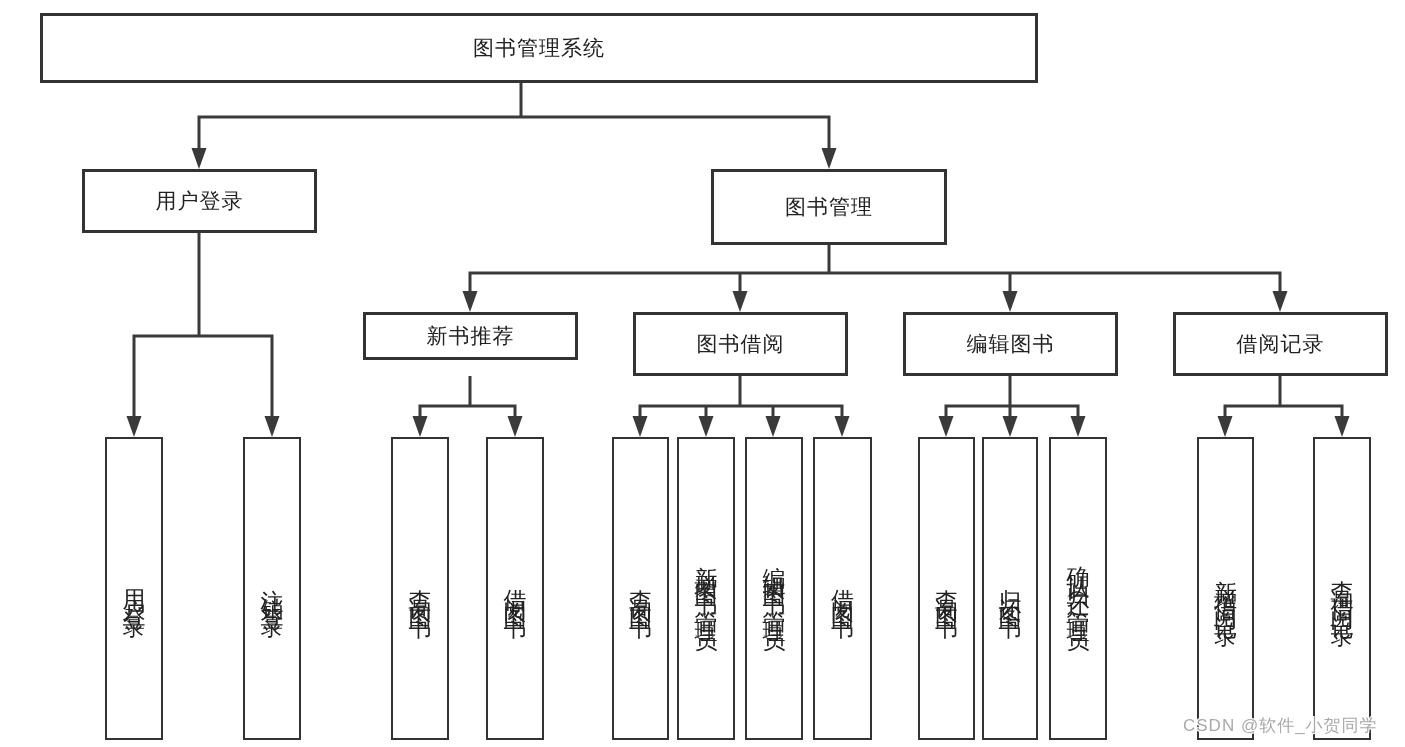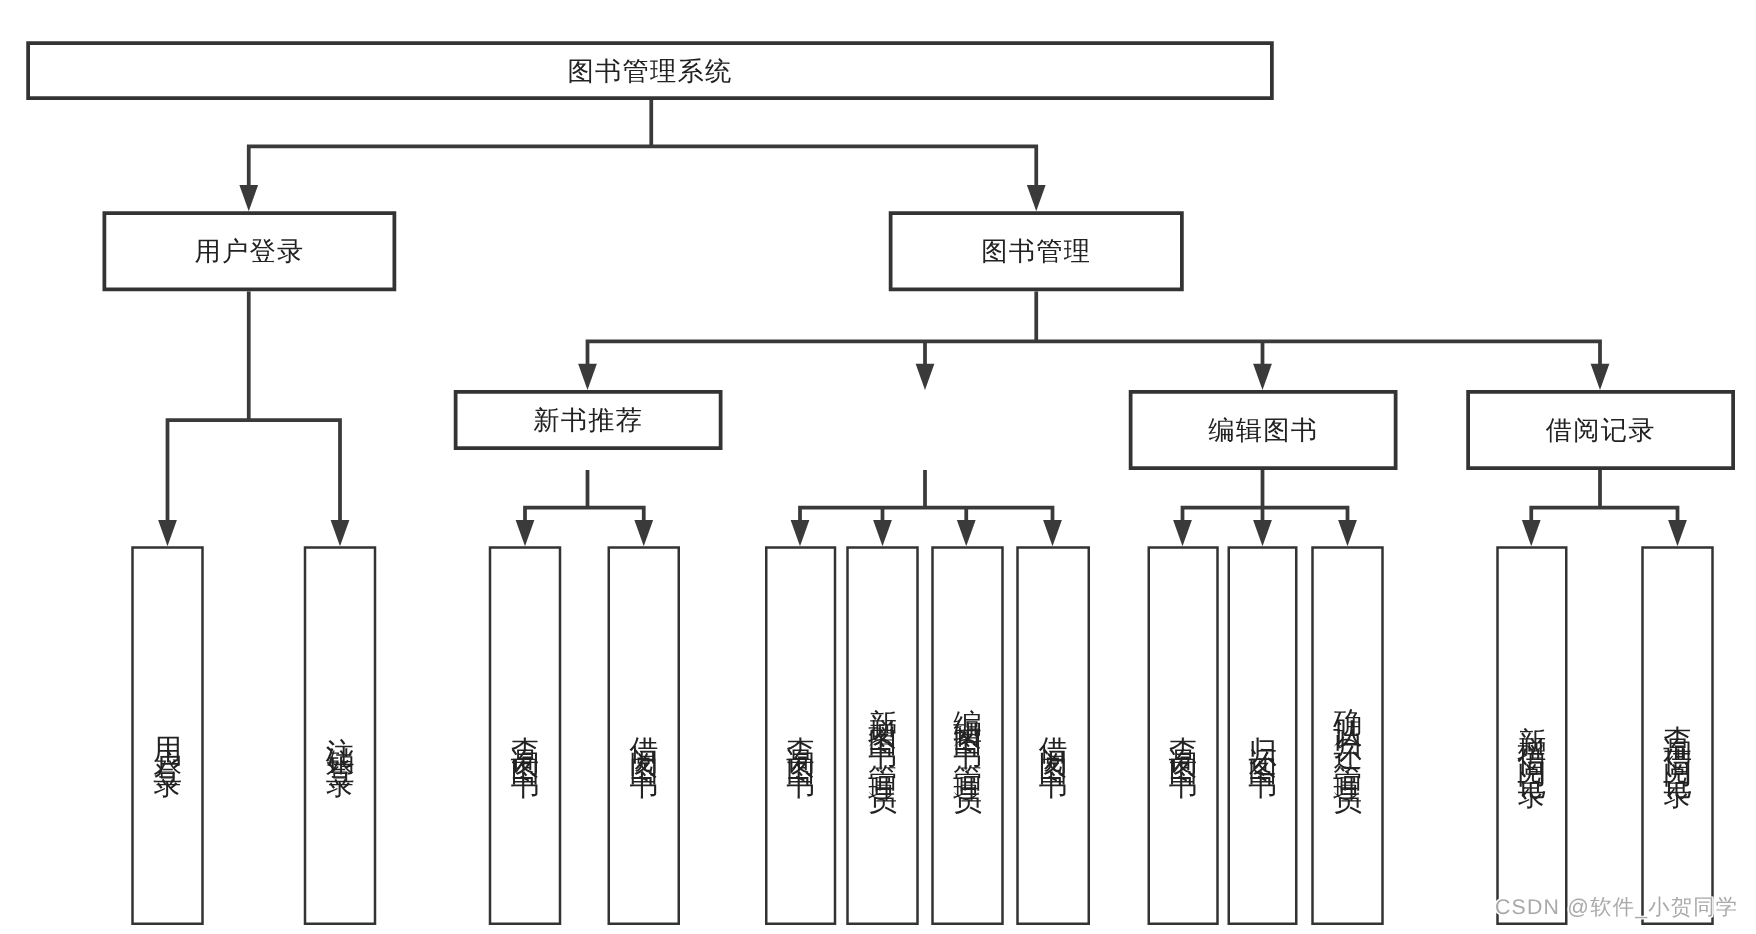--- a/index.html
+++ b/index.html
@@ -48,21 +48,20 @@
     white-space: nowrap;
   }
   .watermark {
     position: absolute;
     z-index: 5;
     font-size: 17px;
     color: #a9a9a9;
     letter-spacing: 1px;
     text-shadow: 1px 1px 0 #ffffff, -1px -1px 0 #ffffff, 1px -1px 0 #ffffff, -1px 1px 0 #ffffff;
     white-space: nowrap;
-    margin-left: 13px;
   }
 </style>
 </head>
 <body>
 
 <div class="canvas">
 
   <svg class="connectors" width="1405" height="747" viewBox="0 0 1405 747" aria-hidden="true">
     <path fill="none" stroke="#3a3a3a" stroke-width="3" d="
       M521 68 V117 M199 117 H829 M199 115.5 V150 M829 115.5 V150
@@ -90,26 +89,27 @@
       <polygon points="773,437 765.5,416 780.5,416"></polygon>
       <polygon points="842,437 834.5,416 849.5,416"></polygon>
       <polygon points="946,437 938.5,416 953.5,416"></polygon>
       <polygon points="1010,437 1002.5,416 1017.5,416"></polygon>
       <polygon points="1078,437 1070.5,416 1085.5,416"></polygon>
       <polygon points="1225,437 1217.5,416 1232.5,416"></polygon>
       <polygon points="1342,437 1334.5,416 1349.5,416"></polygon>
     </g>
   </svg>
 
-  <div class="node" style="left:21px; top:13px; width:998px; height:47px;margin-top:20px;">图书管理系统</div>
+  <div class="node" style="left:40px; top:13px; width:998px; height:70px;">图书管理系统</div>
 
   <div class="node" style="left:82px; top:169px; width:235px; height:64px;">用户登录</div>
-  <div class="node" style="left:711px; top:169px; width:236px; height:64px;">图书管理</div>
+  <div class="node" style="left:711px; top:169px; width:236px; height:76px;">图书管理</div>
 
   <div class="node" style="left:363px; top:312px; width:215px; height:48px;">新书推荐</div>
+  <div class="node" style="left:633px; top:312px; width:215px; height:64px;">图书借阅</div>
   <div class="node" style="left:903px; top:312px; width:215px; height:64px;">编辑图书</div>
   <div class="node" style="left:1173px; top:312px; width:215px; height:64px;">借阅记录</div>
 
   <div class="node leaf" style="left:105px; top:437px; width:58px; height:303px;">
     <span class="vlabel">用户登录</span>
   </div>
   <div class="node leaf" style="left:243px; top:437px; width:58px; height:303px;">
     <span class="vlabel">注销登录</span>
   </div>
 

